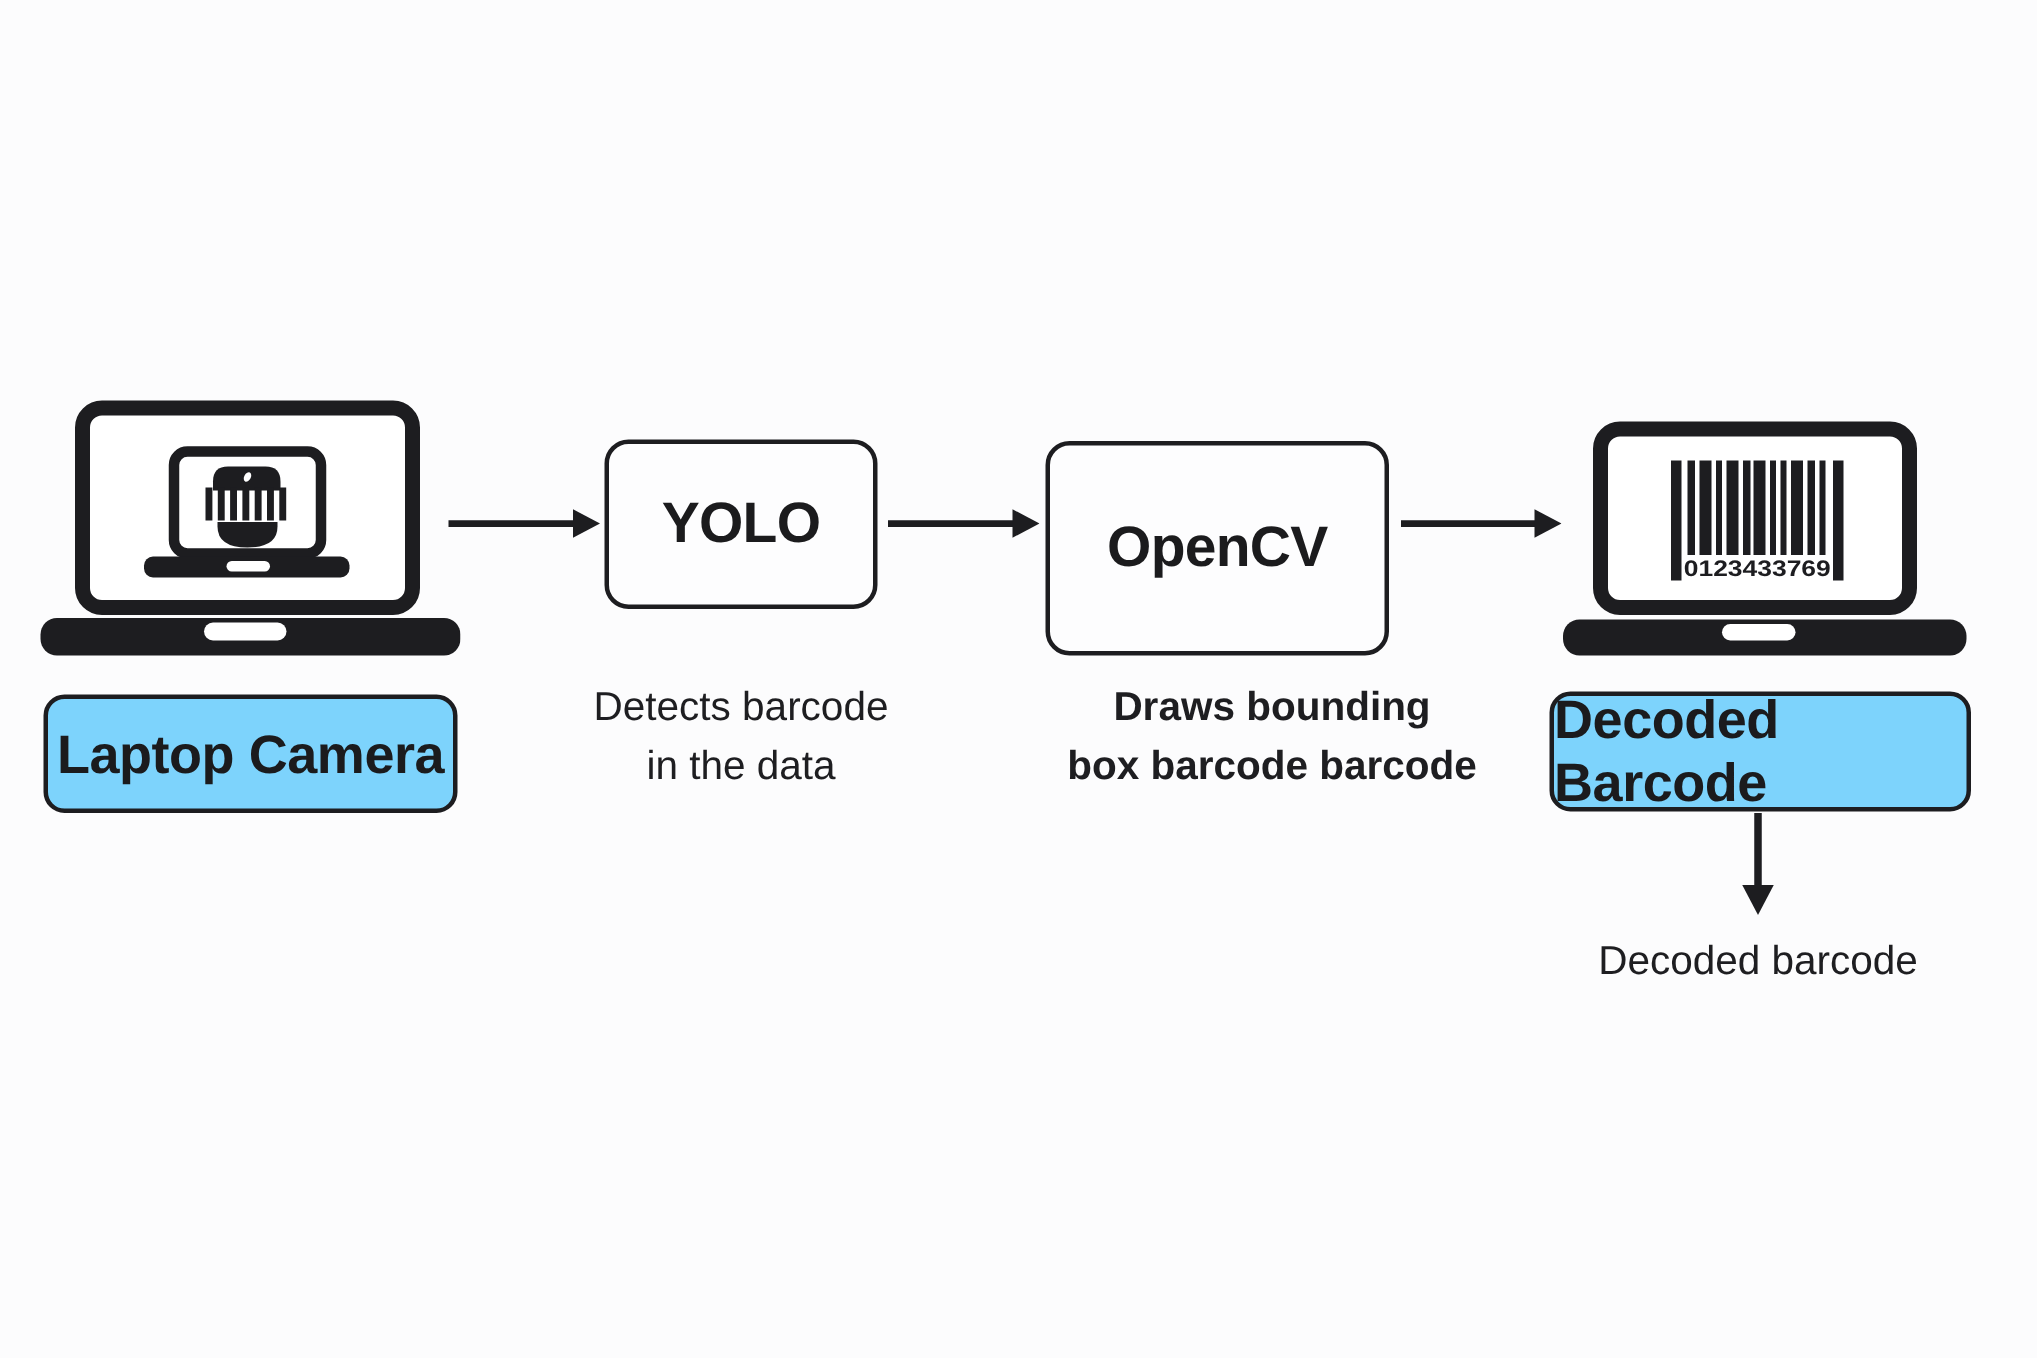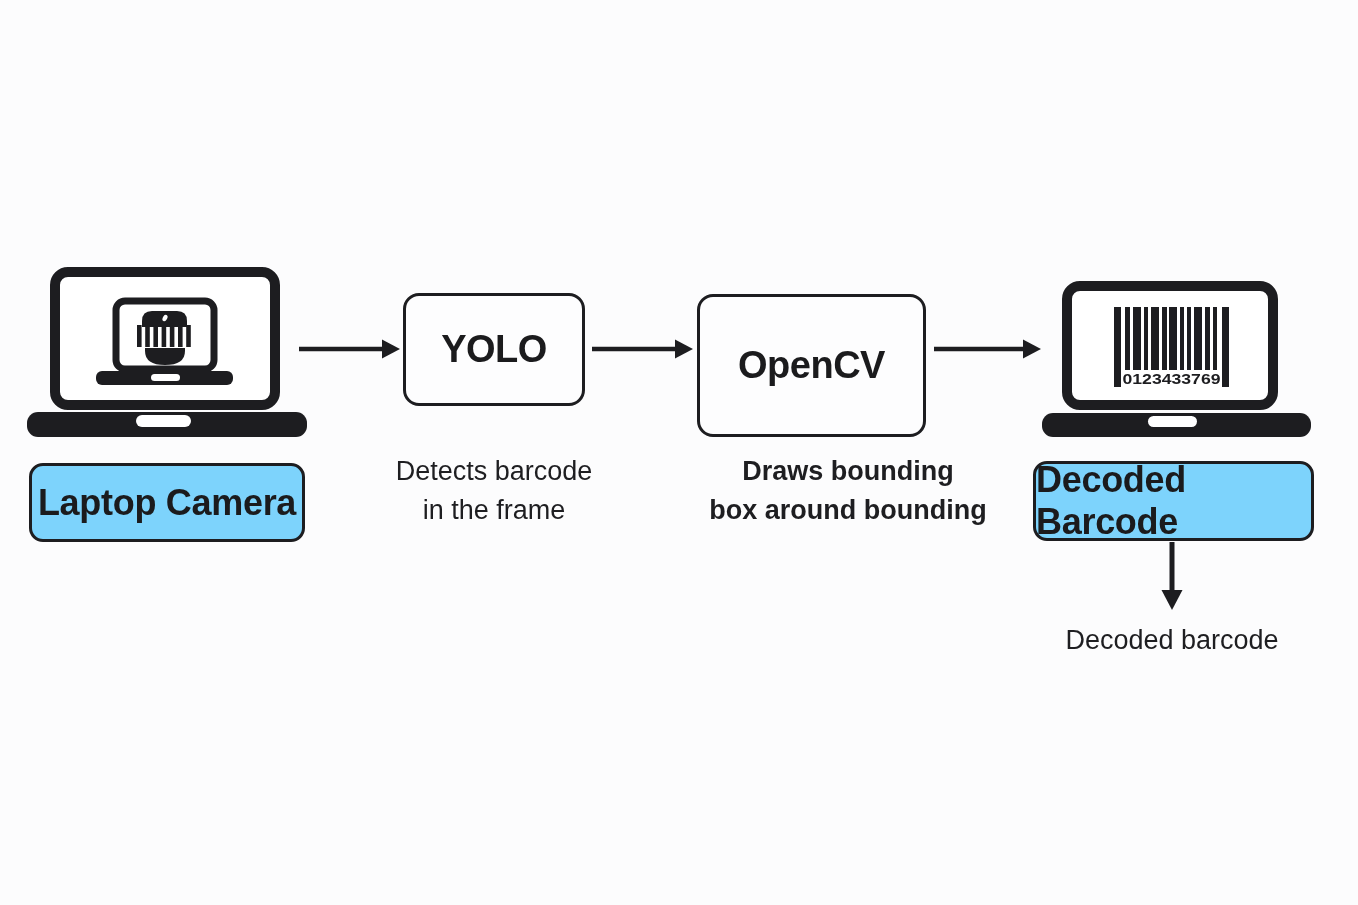--- a/index.html
+++ b/index.html
@@ -117,34 +117,34 @@
   <svg id="arrow-1" class="abs" width="102" height="26" viewBox="0 0 102 26">
     <line x1="1" y1="13" x2="85" y2="13" class="ink-stroke" stroke-width="4.5"></line>
     <polygon points="84,3.5 102,13 84,22.5" class="ink-fill"></polygon>
   </svg>
 
   <div class="process-box" id="box-yolo">
     <span>YOLO</span>
   </div>
   <div class="caption" id="caption-yolo">
     <div>Detects barcode</div>
-    <div>in the frame</div>
+    <div>in the data</div>
   </div>
 
   <svg id="arrow-2" class="abs" width="102" height="26" viewBox="0 0 102 26">
     <line x1="1" y1="13" x2="85" y2="13" class="ink-stroke" stroke-width="4.5"></line>
     <polygon points="84,3.5 102,13 84,22.5" class="ink-fill"></polygon>
   </svg>
 
   <div class="process-box" id="box-opencv">
     <span>OpenCV</span>
   </div>
   <div class="caption" id="caption-opencv">
     <div>Draws bounding</div>
-    <div>box around bounding</div>
+    <div>box barcode barcode</div>
   </div>
 
   <svg id="arrow-3" class="abs" width="108" height="26" viewBox="0 0 108 26">
     <line x1="1" y1="13" x2="91" y2="13" class="ink-stroke" stroke-width="4.5"></line>
     <polygon points="90,3.5 108,13 90,22.5" class="ink-fill"></polygon>
   </svg>
 
   <svg id="laptop-right" class="abs" width="270" height="160" viewBox="0 0 270 160">
     <rect x="25" y="8" width="206" height="119" rx="13" class="paper-fill ink-stroke" stroke-width="10"></rect>
     <rect x="0" y="135" width="269" height="24" rx="11" class="ink-fill"></rect>

